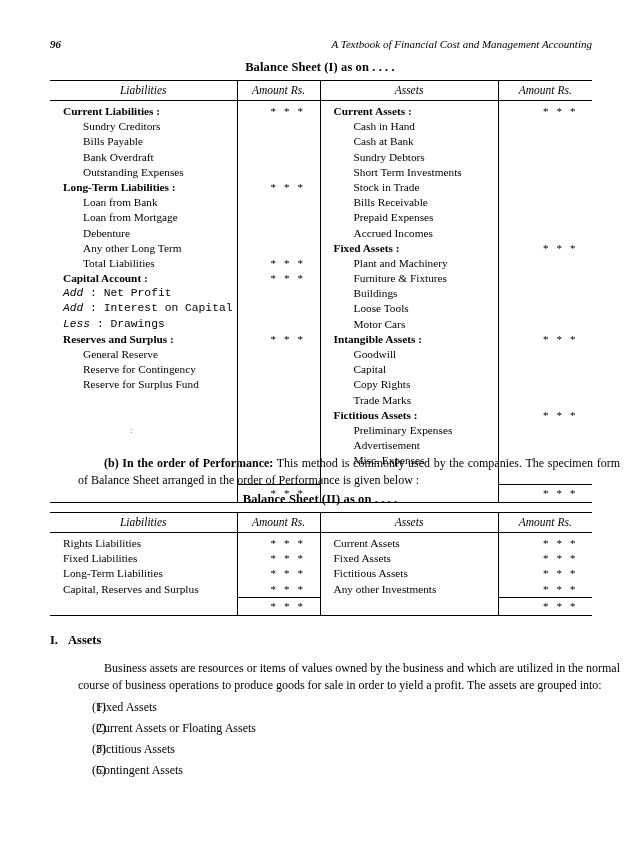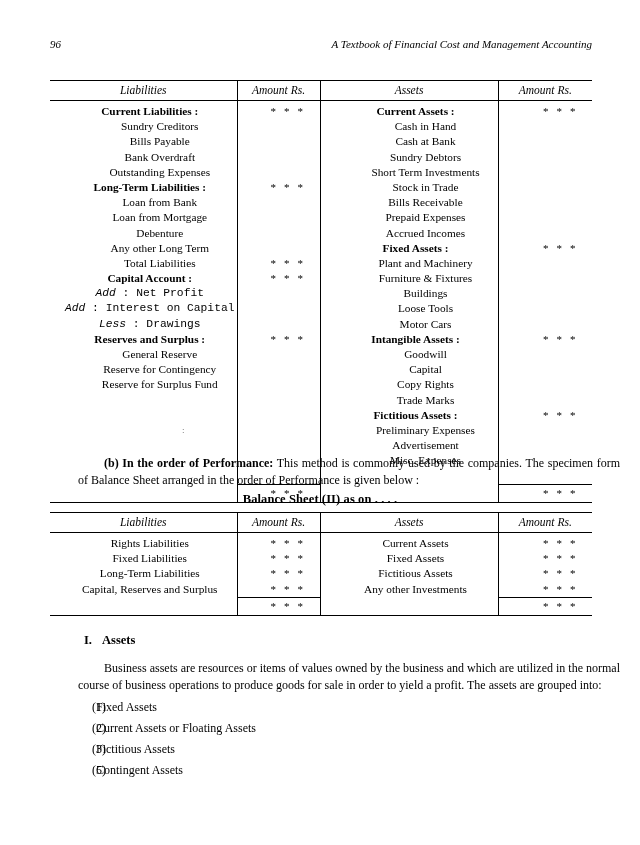--- a/index.html
+++ b/index.html
@@ -29,20 +29,21 @@
     right: 48px;
     top: 38px;
     height: 14px;
     font-size: 11px;
   }
   .runhead .folio {
     position: absolute;
     left: 0; top: 0;
     font-style: italic;
     font-size: 11px;
+    font-weight: bold;
   }
   .runhead .booktitle {
     position: absolute;
     right: 0; top: 0;
     font-style: italic;
     font-size: 11px;
     white-space: nowrap;
   }
 
   
@@ -87,21 +88,21 @@
   }
   .bs-table td.body-amt {
     vertical-align: top;
     padding: 3px 0 0 0;
     border-left: 1.1px solid #000;
     border-right: 1.1px solid #000;
   }
   .bs-table td.body-amt.last { border-right: none; }
   .bs-table td.body-ast { border-left: none; }
 
-  .rowlist { margin: 0; padding: 0; list-style: none; text-align: center; }
+  .rowlist { margin: 0; padding: 0; list-style: none; }
   .rowlist li {
     height: 15.2px;
     line-height: 15.2px;
     white-space: nowrap;
     font-size: 11.3px;
   }
   .rowlist li.head {
     font-weight: bold;
     padding-left: 13px;
   }
@@ -216,20 +217,21 @@
 </head>
 <body>
 
 <div class="page">
 
   <div class="runhead">
     <span class="folio">96</span>
     <span class="booktitle">A Textbook of Financial Cost and Management Accounting</span>
   </div>
 
+  <div class="caption" style="top:60px;">Balance Sheet (I) as on . . . .</div>
 
   <table class="bs-table" style="top:80px;">
     <colgroup>
       <col class="c-lia">
         <col class="c-amt1">
         <col class="c-ast">
         <col class="c-amt2">
     </colgroup>
     <tbody>
         <tr class="hdr">
@@ -428,21 +430,21 @@
       <td class="t-ast"></td>
       <td class="t-amt last">* * *</td>
     </tr>
     <tr class="endrow">
       <td colspan="4"></td>
     </tr>
   </tbody>
     </table>
 
 
-  <div class="subhead" style="top:633px;margin-left:34px;">
+  <div class="subhead" style="top:633px;">
     <span class="num">I.</span><span>Assets</span>
   </div>
 
   <div class="para" style="top:660px;">
     <span class="ind"></span><span>Business assets are resources or items of values owned by the business and which are utilized in the normal course of business operations to produce goods for sale in order to yield a profit. The assets are grouped into:</span>
   </div>
 
   <ul class="numlist" style="top:697px;" id="asset-items">
       <li><span class="n">(1)</span><span>Fixed Assets</span></li>
       <li><span class="n">(2)</span><span>Current Assets or Floating Assets</span></li>

